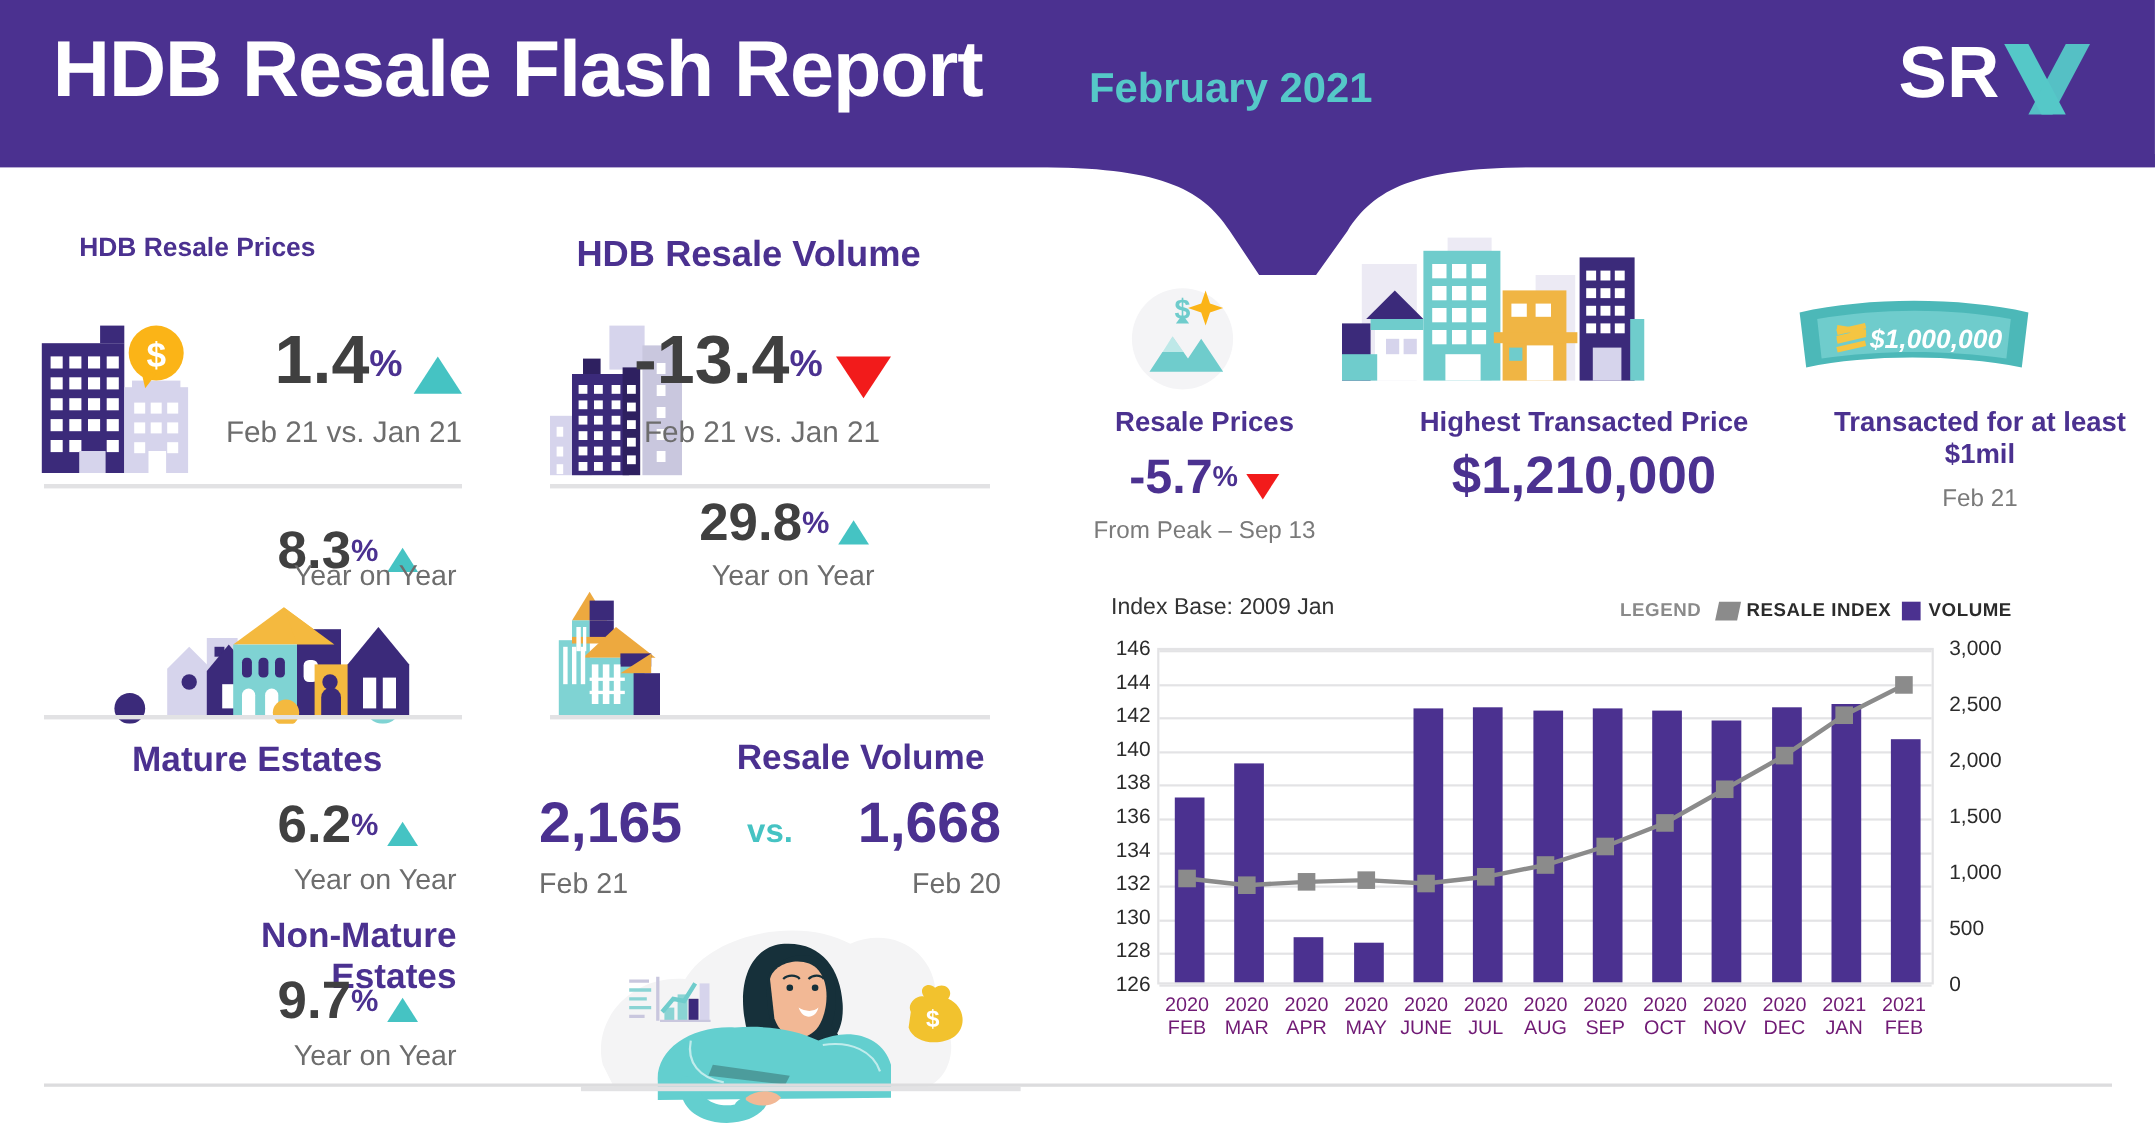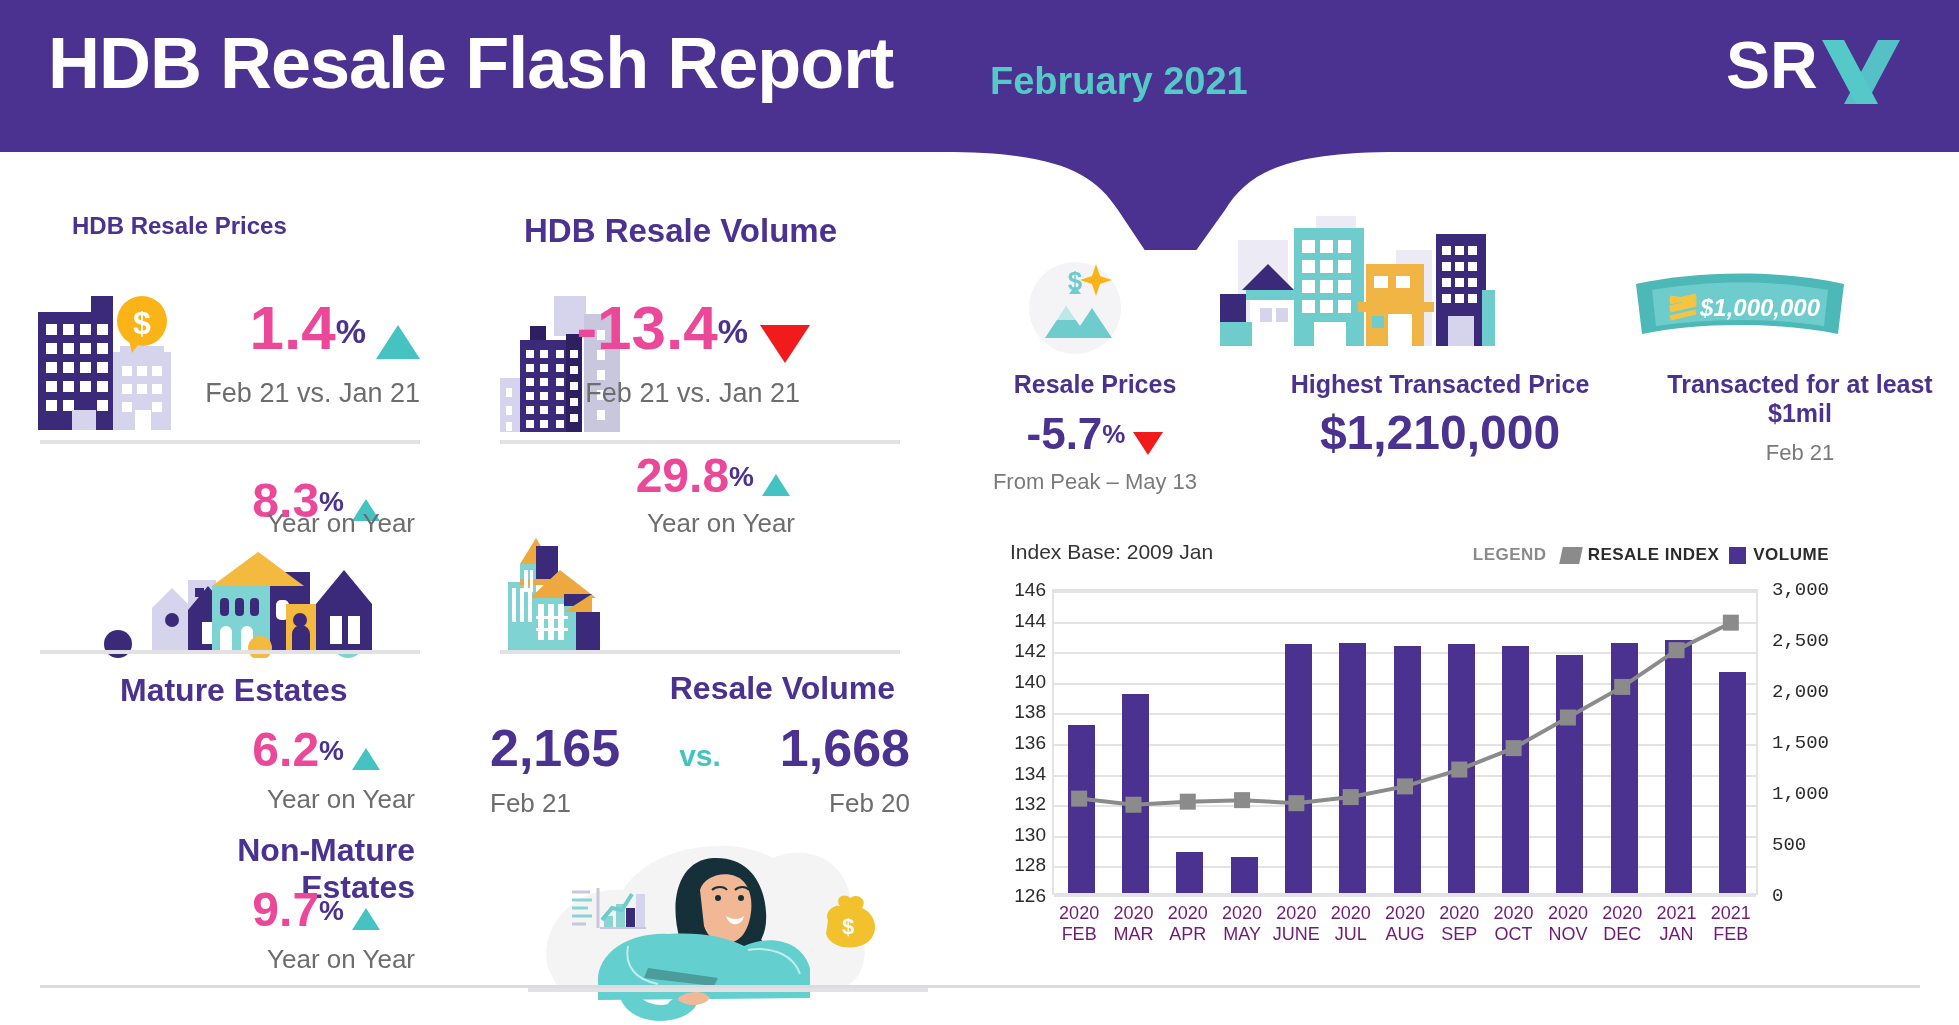--- a/index.html
+++ b/index.html
@@ -24,21 +24,21 @@
     font-size:72px;font-weight:bold;color:#ffffff;letter-spacing:-1px;
     white-space:nowrap;
   }
   #subtitle{
     position:absolute;left:990px;top:60px;
     font-size:38px;font-weight:bold;color:#55c8c8;white-space:nowrap;
   }
   #logo{
     position:absolute;right:58px;top:26px;width:175px;height:80px;
   }
-  .bignum{font-weight:bold;color:#ec4899;}
+  .bignum{font-weight:bold;color:#404040;}
   .pct{font-size:34px;font-weight:bold;color:#4b3190;vertical-align:super;}
   .tri-up{
     display:inline-block;width:0;height:0;vertical-align:middle;
     border-left:22px solid transparent;border-right:22px solid transparent;
     border-bottom:34px solid #45c3c3;margin-left:10px;margin-bottom:6px;
   }
   .tri-down{
     display:inline-block;width:0;height:0;vertical-align:middle;
     border-left:25px solid transparent;border-right:25px solid transparent;
     border-top:38px solid #f21b1b;margin-left:12px;margin-bottom:2px;
@@ -98,21 +98,21 @@
     vertical-align:middle;margin:0 7px 0 4px;transform:skewX(-12deg);}
   .lg-sw-bar{display:inline-block;width:17px;height:17px;background:#4b3190;
     vertical-align:middle;margin:0 7px 0 10px;}
   #plot{position:absolute;left:1052px;top:589px;width:706px;height:306px;
         background:#fff;border:2px solid #e3e3e5;box-sizing:border-box;}
   .gl{position:absolute;left:0;width:100%;height:2px;background:#e3e3e5;}
   .bar{position:absolute;width:27px;background:#4b3190;bottom:0;}
   #ylabels-left{position:absolute;left:1000px;top:579px;width:46px;height:322px;}
   #ylabels-left div{position:absolute;right:0;font-size:19px;color:#2b2b2b;text-align:right;}
   #ylabels-right{position:absolute;left:1772px;top:579px;width:90px;height:322px;}
-  #ylabels-right div{position:absolute;left:0;font-size:19px;color:#2b2b2b;font-family:Liberation Mono, monospace;}
+  #ylabels-right div{position:absolute;left:0;font-size:19px;color:#2b2b2b;}
   #xlabels{position:absolute;left:1052px;top:903px;width:706px;}
   .xl{position:absolute;text-align:center;width:54px;font-size:18px;color:#701a75;line-height:1.15;}
   #line-svg{position:absolute;left:1052px;top:589px;width:706px;height:306px;pointer-events:none;}
   
   #footer-rule{position:absolute;left:40px;top:985px;width:1880px;height:3px;background:#dcdcde;}
 </style>
 </head>
 <body>
 
 <div id="header"></div>
@@ -367,21 +367,21 @@
   <path d="M46,56 L56,70 L36,70 Z" fill="#ffffff" opacity=".55"></path>
   <path d="M49,44 L55,36 L61,44 Z" fill="#6fcccc"></path>
   <text x="55" y="40" text-anchor="middle" font-family="Liberation Sans, sans-serif" font-size="26" font-weight="bold" fill="#6fcccc">$</text>
   <path d="M76,14 L80,26 L92,30 L80,34 L76,46 L72,34 L60,30 L72,26 Z" fill="#fbb417"></path>
 </svg>
 <div class="card" id="card1">
   <div class="ttl">Resale Prices</div>
   <div style="margin-top:10px;">
     <span class="val">-5.7</span><span style="font-size:26px;font-weight:bold;color:#4b3190;vertical-align:super;">%</span><span class="tri-down sm"></span>
   </div>
-  <div class="cap" style="margin-top:10px;">From Peak – May 13</div>
+  <div class="cap" style="margin-top:10px;">From Peak – Sep 13</div>
 </div>
 
 <svg style="position:absolute;left:1220px;top:198px;width:275px;height:160px;" viewBox="0 0 275 160">
   <rect x="18" y="42" width="50" height="106" fill="#eceaf4"></rect>
   <rect x="96" y="18" width="40" height="130" fill="#eceaf4"></rect>
   <rect x="176" y="52" width="36" height="96" fill="#eceaf4"></rect>
   <rect x="0" y="96" width="26" height="52" fill="#3b2a7a"></rect>
   <path d="M22,92 L48,66 L74,92 Z" fill="#3b2a7a"></path>
   <rect x="30" y="92" width="40" height="56" fill="#ffffff"></rect>
   <rect x="26" y="92" width="48" height="10" fill="#6fcccc"></rect>

